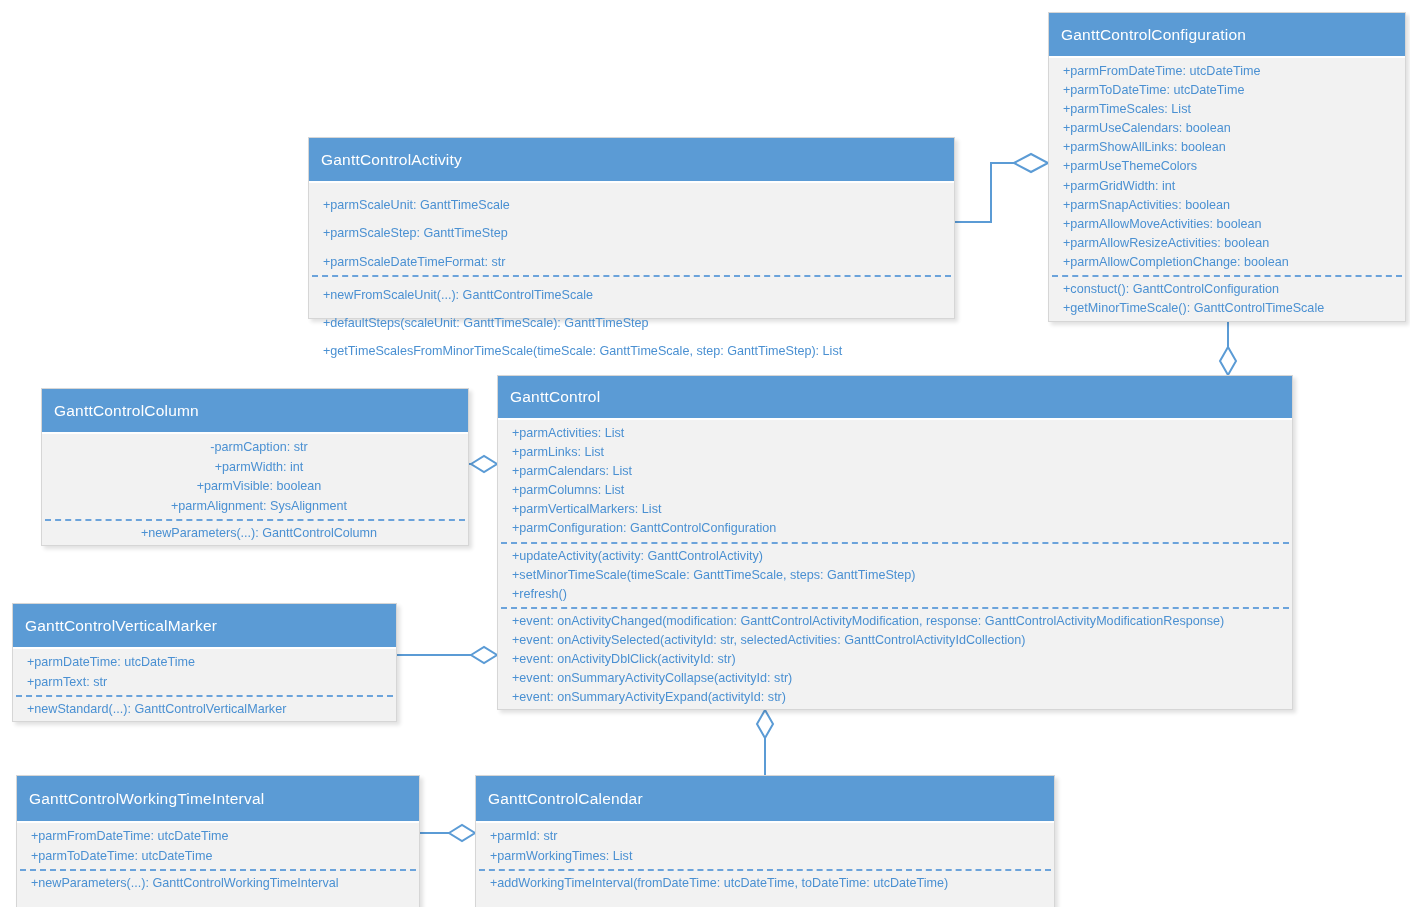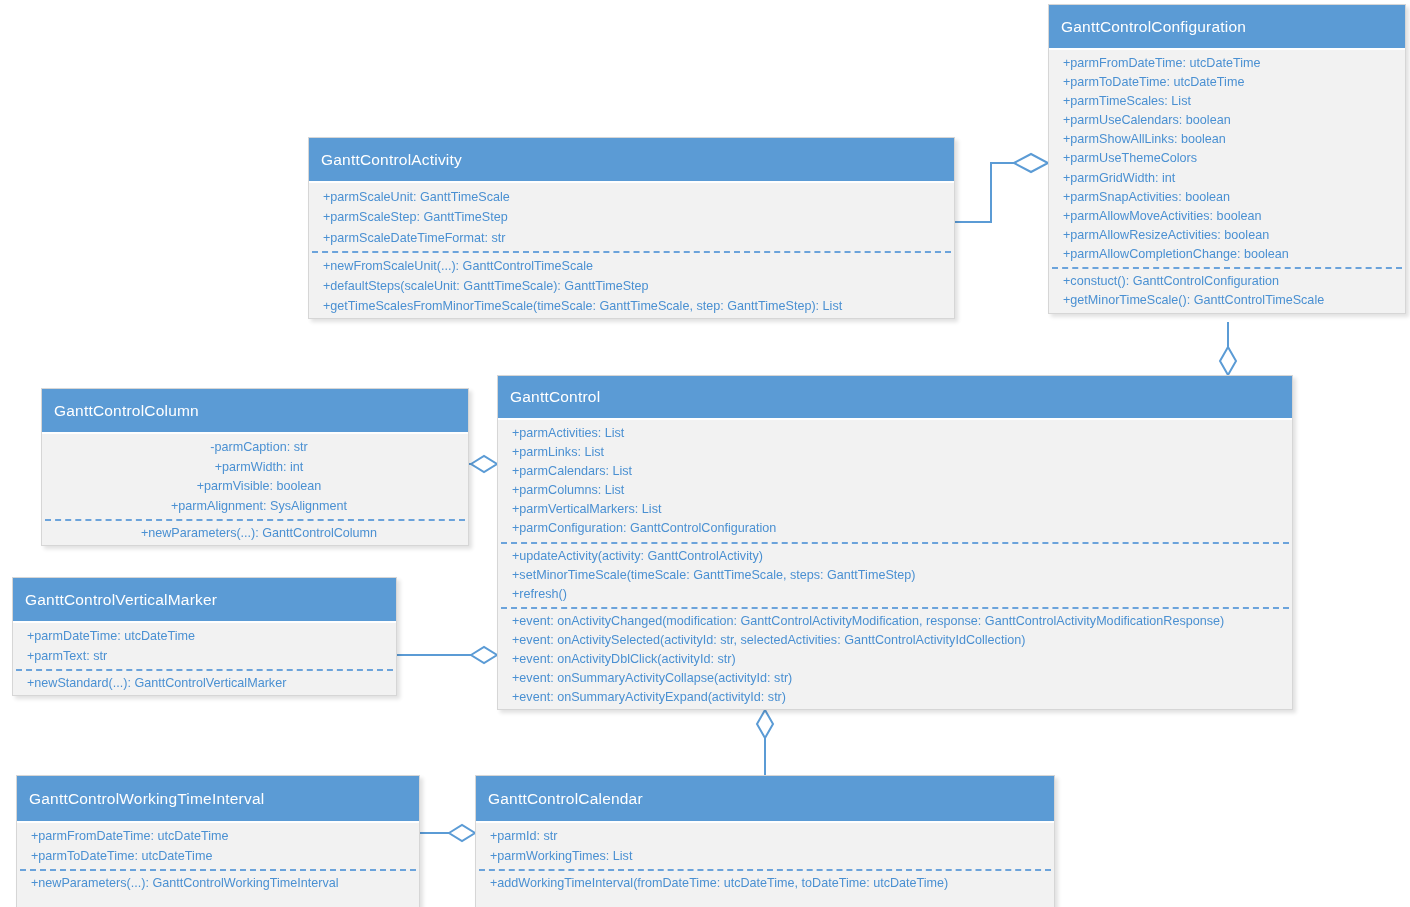--- a/index.html
+++ b/index.html
@@ -17,21 +17,21 @@
     padding:0 0 0 12px;display:flex;align-items:center;height:45px;
     border-bottom:2px solid #ffffff;box-sizing:border-box;
   }
   .cls-body{padding-top:4px;}
   .member{
     font-size:12.6px;color:#4a90d2;padding:0 6px 0 14px;line-height:19.5px;
     white-space:nowrap;overflow:hidden;
   }
   .sep{border-top:2px dashed #6ba3db;margin:3px 3px 3px 3px;height:0;}
   .tight .member{line-height:19.1px;}
-  .tall .member{line-height:20.3px;}
+  .tall .member{line-height:20.3px;margin-top:8px;}
 </style>
 </head>
 <body>
 
 <div class="canvas">
 
   <svg class="connectors" width="1410" height="907" viewBox="0 0 1410 907" stroke="#5b9bd5" stroke-width="2" fill="none">
 
     <polyline points="955,222 991,222 991,163 1014,163"></polyline>
     <polygon points="1014,163 1031,154 1048,163 1031,172" fill="#ffffff"></polygon>
@@ -45,21 +45,21 @@
     <polyline points="397,655 471,655"></polyline>
     <polygon points="471,655 484,647 497,655 484,663" fill="#ffffff"></polygon>
 
     <polyline points="765,738 765,775"></polyline>
     <polygon points="765,710 773,724 765,738 757,724" fill="#ffffff"></polygon>
 
     <polyline points="412,833 449,833"></polyline>
     <polygon points="449,833 462,825 475,833 462,841" fill="#ffffff"></polygon>
   </svg>
 
-  <div class="cls tight" style="left:1048px;top:4px;width:358px;height:310px;">
+  <div class="cls tight" style="left:1048px;top:12px;width:358px;height:310px;">
     <div class="cls-header">GanttControlConfiguration</div>
     <div class="cls-body">
       <div class="member">+parmFromDateTime: utcDateTime</div>
       <div class="member">+parmToDateTime: utcDateTime</div>
       <div class="member">+parmTimeScales: List</div>
       <div class="member">+parmUseCalendars: boolean</div>
       <div class="member">+parmShowAllLinks: boolean</div>
       <div class="member">+parmUseThemeColors</div>
       <div class="member">+parmGridWidth: int</div>
       <div class="member">+parmSnapActivities: boolean</div>
@@ -112,21 +112,21 @@
       <div class="member">+refresh()</div>
       <div class="sep"></div>
       <div class="member">+event: onActivityChanged(modification: GanttControlActivityModification, response: GanttControlActivityModificationResponse)</div>
       <div class="member">+event: onActivitySelected(activityId: str, selectedActivities: GanttControlActivityIdCollection)</div>
       <div class="member">+event: onActivityDblClick(activityId: str)</div>
       <div class="member">+event: onSummaryActivityCollapse(activityId: str)</div>
       <div class="member">+event: onSummaryActivityExpand(activityId: str)</div>
     </div>
   </div>
 
-  <div class="cls" style="left:12px;top:577px;width:385px;height:119px;">
+  <div class="cls" style="left:12px;top:603px;width:385px;height:119px;">
     <div class="cls-header">GanttControlVerticalMarker</div>
     <div class="cls-body">
       <div class="member">+parmDateTime: utcDateTime</div>
       <div class="member">+parmText: str</div>
       <div class="sep"></div>
       <div class="member">+newStandard(...): GanttControlVerticalMarker</div>
     </div>
   </div>
 
   <div class="cls" style="left:16px;top:775px;width:404px;height:136px;">

